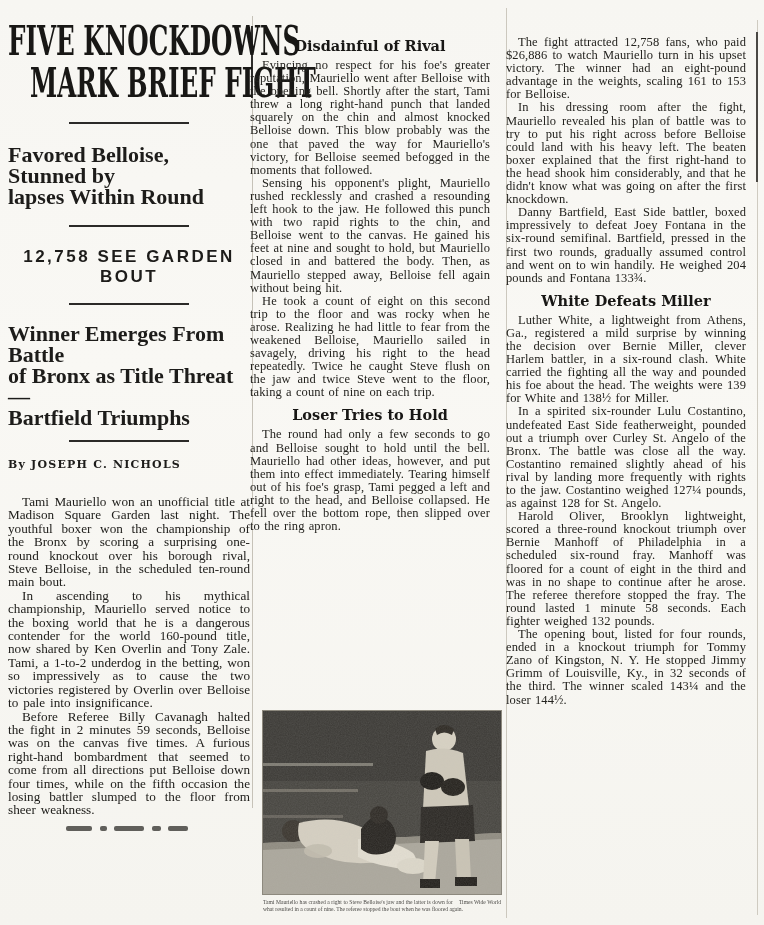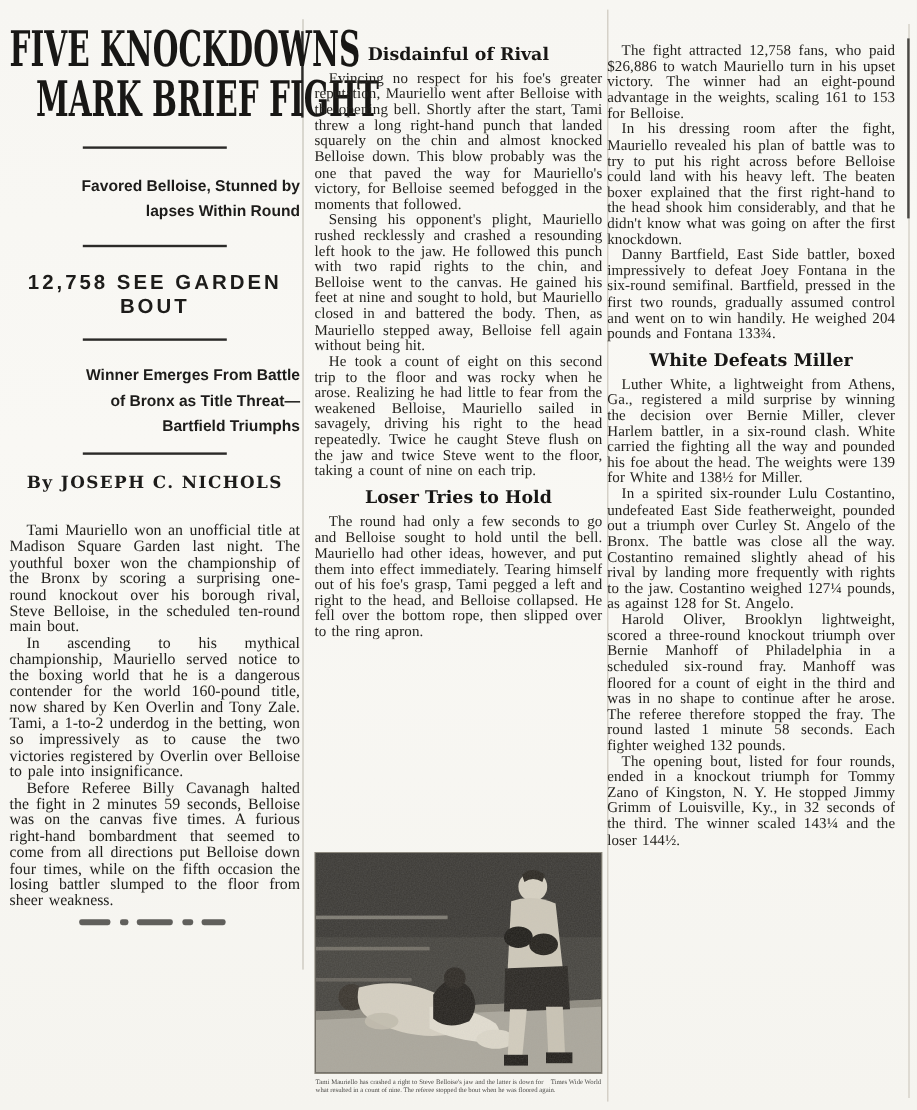--- a/index.html
+++ b/index.html
@@ -2,46 +2,46 @@
 <html><head>
 <meta charset="utf-8">
 <style>
   html,body{margin:0;padding:0;background:#e8e6e0;}
   .page{position:relative;width:764px;height:925px;background:#f8f7f3;overflow:hidden;
         font-family:"Liberation Serif", serif;color:#1c1b19;
         background-image:linear-gradient(180deg,#f7f6f2 0%,#f9f8f4 40%,#f5f4ef 100%);}
   
   .col{position:absolute;top:0;}
   .col1{left:8px;width:242px;}
-  .col2{left:262px;width:240px;}
+  .col2{left:250px;width:240px;}
   .col3{left:506px;width:240px;}
   
   .vrule{position:absolute;width:1px;background:#c6c2b8;}
   .vrule-1{left:252px;top:16px;height:792px;}
   .vrule-1-dark{position:absolute;left:251px;top:26px;width:2px;height:72px;background:#2e2d2b;}
   .vrule-2{left:506px;top:8px;height:910px;background:#ccc8be;}
   .vrule-right{left:757px;top:20px;height:895px;background:#cfcbc1;}
   .vrule-right-dark{position:absolute;left:756px;top:32px;width:2px;height:150px;background:#4a4844;}
   
   .headline{margin:20px 0 0 0;padding:0;font-family:"DejaVu Serif", serif;font-weight:bold;}
   .hl{display:block;font-size:41px;line-height:42px;white-space:nowrap;
       transform:scaleX(0.60);transform-origin:left center;letter-spacing:0px;color:#181715;}
   .hl2{margin-left:22px;}
   .hrule{width:120px;height:2px;background:#2b2a28;margin:18px auto 20px auto;
          box-shadow:0 -3px 0 -1px #6b6a66;}
   .hrule.r2{margin:18px auto 20px auto;}
   .hrule.r3{margin:16px auto 18px auto;}
   .hrule.r4{margin:12px auto 16px auto;}
-  .deck{font-family:Liberation Sans, sans-serif;font-weight:bold;text-align:right;
-        font-size:13px;line-height:21px;color:#1d1c1a;}
+  .deck{font-family:Liberation Serif, serif;font-weight:bold;text-align:left;
+        font-size:22px;line-height:21px;color:#1d1c1a;}
   .deck .deckline{display:block;}
   .deck2{font-family:"Liberation Sans", sans-serif;font-weight:bold;text-align:center;
          font-size:17px;letter-spacing:2.5px;line-height:20px;color:#1d1c1a;}
-  .byline{font-family:"DejaVu Serif", serif;font-weight:bold;text-align:center;
-          font-size:14px;letter-spacing:1.2px;color:#1d1c1a;margin:0 0 0 0;}
+  .byline{font-family:"DejaVu Serif", serif;font-weight:bold;
+          font-size:11px;letter-spacing:1.2px;color:#1d1c1a;margin:0 0 0 0;}
   
   .body1{margin-top:24px;font-size:13.2px;line-height:13.4px;text-align:justify;
          word-spacing:1.6px;color:#21201d;}
   .body1 p{margin:0;text-indent:14px;}
   .bodyN{font-size:12.5px;line-height:13.1px;text-align:justify;word-spacing:1px;
          letter-spacing:0.1px;color:#24231f;}
   .bodyN p{margin:0;text-indent:12px;}
   .subhead{font-family:"DejaVu Serif", serif;font-weight:bold;text-align:center;
            font-size:14.5px;line-height:17px;margin:7px 0 5px 0;color:#181715;}
   .col2 .pad-top{height:30px;}

